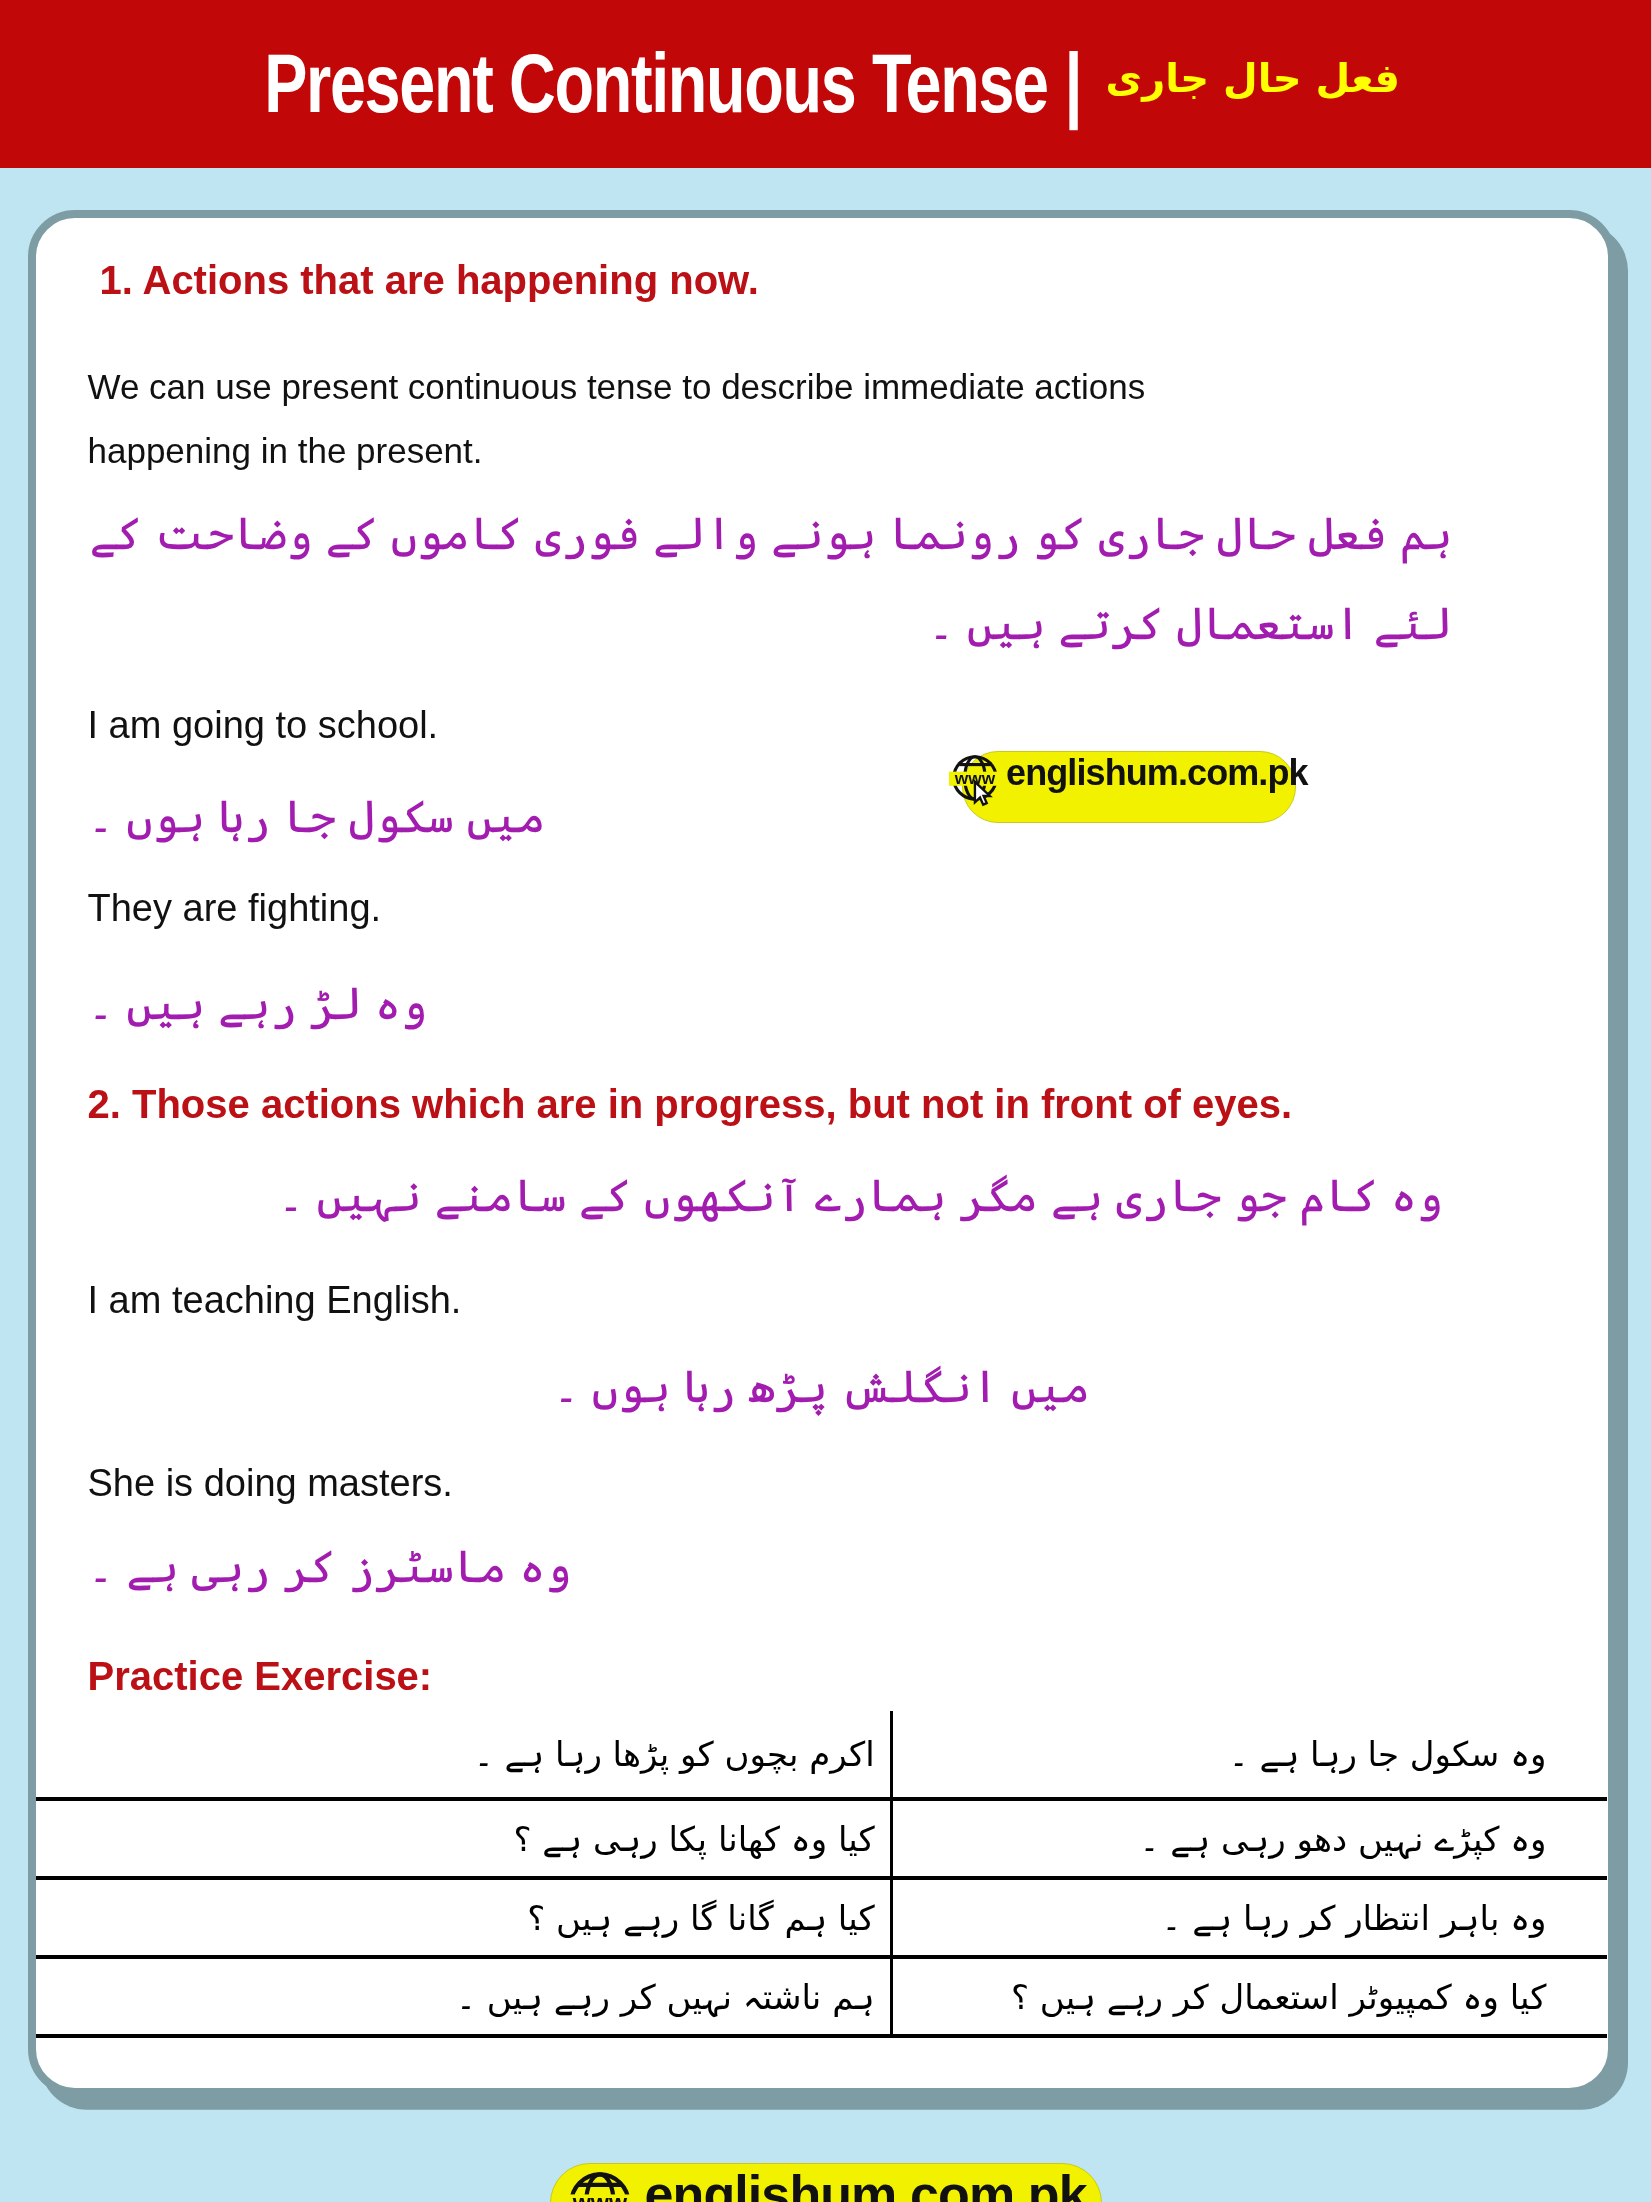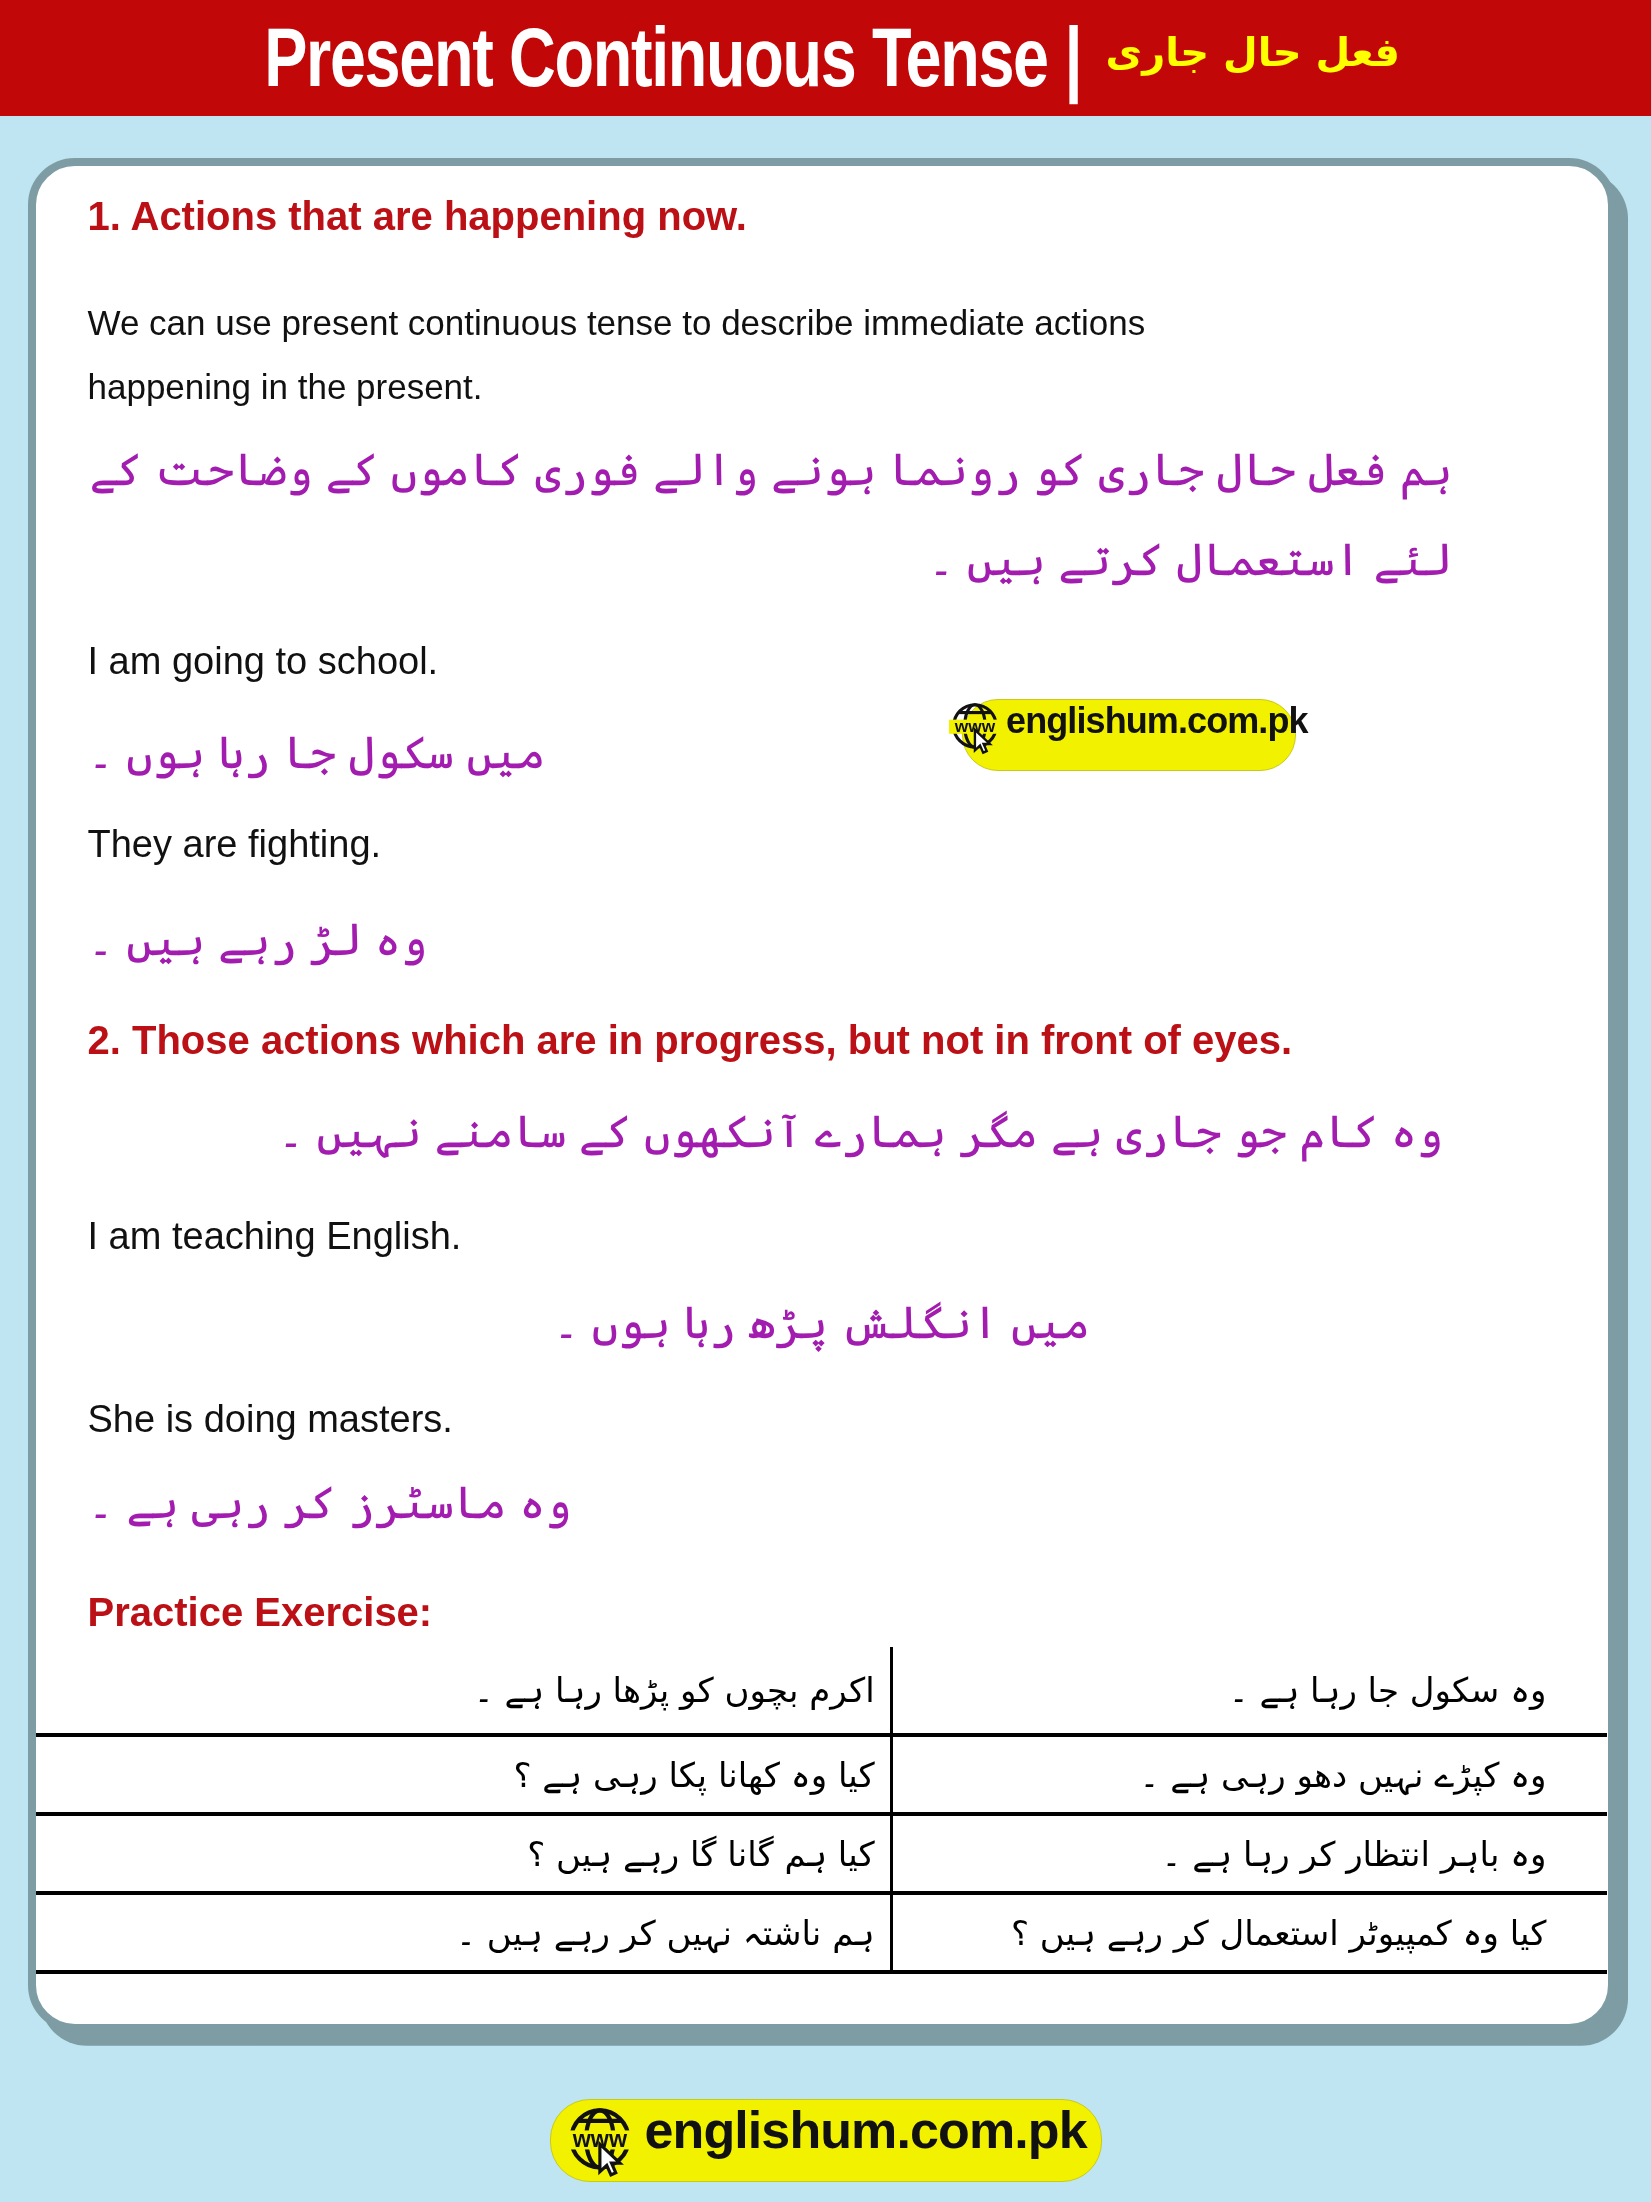--- a/index.html
+++ b/index.html
@@ -14,21 +14,21 @@
   *{box-sizing:border-box;}
   html,body{margin:0;padding:0;}
   body{
     width:1652px;height:2203px;overflow:hidden;position:relative;
     background:var(--bg-blue);
     font-family:"Liberation Sans", sans-serif;
     color:var(--text-black);
   }
   
   .banner{
-    height:116px;background:var(--banner-red);
+    height:168px;background:var(--banner-red);
     display:flex;align-items:center;justify-content:center;
   }
   .banner-en{
     color:#ffffff;font-size:83px;font-weight:bold;white-space:nowrap;
     transform:scaleX(0.78);letter-spacing:-1.7px;margin:0 -103px;
     display:inline-block;
   }
   .banner-ur{
     color:#ffff00;font-size:40px;font-weight:bold;direction:rtl;
     font-family:"DejaVu Sans", sans-serif;white-space:nowrap;
@@ -41,21 +41,21 @@
     width:1588px;
     background:#ffffff;
     border:8.6px solid var(--border-teal);
     border-radius:47px;
     box-shadow:12px 13.8px 0 var(--border-teal);
     padding:26px 52px 50px 52px;
   }
   .h-red{
     color:var(--heading-red);
     font-size:40px;font-weight:bold;line-height:1.22;
-    margin:0;
+    margin:12px;
   }
   .en-line{font-size:38px;line-height:1.32;margin:0;color:var(--text-black);}
   .body-text{
     font-size:35px;line-height:1.84;margin:50px 0 0;white-space:pre-line;
     color:var(--text-black);
   }
   .urdu{
     font-family:Liberation Sans, sans-serif;
     direction:rtl;font-size:45px;line-height:2;margin:0;color:#a21caf;
   }

